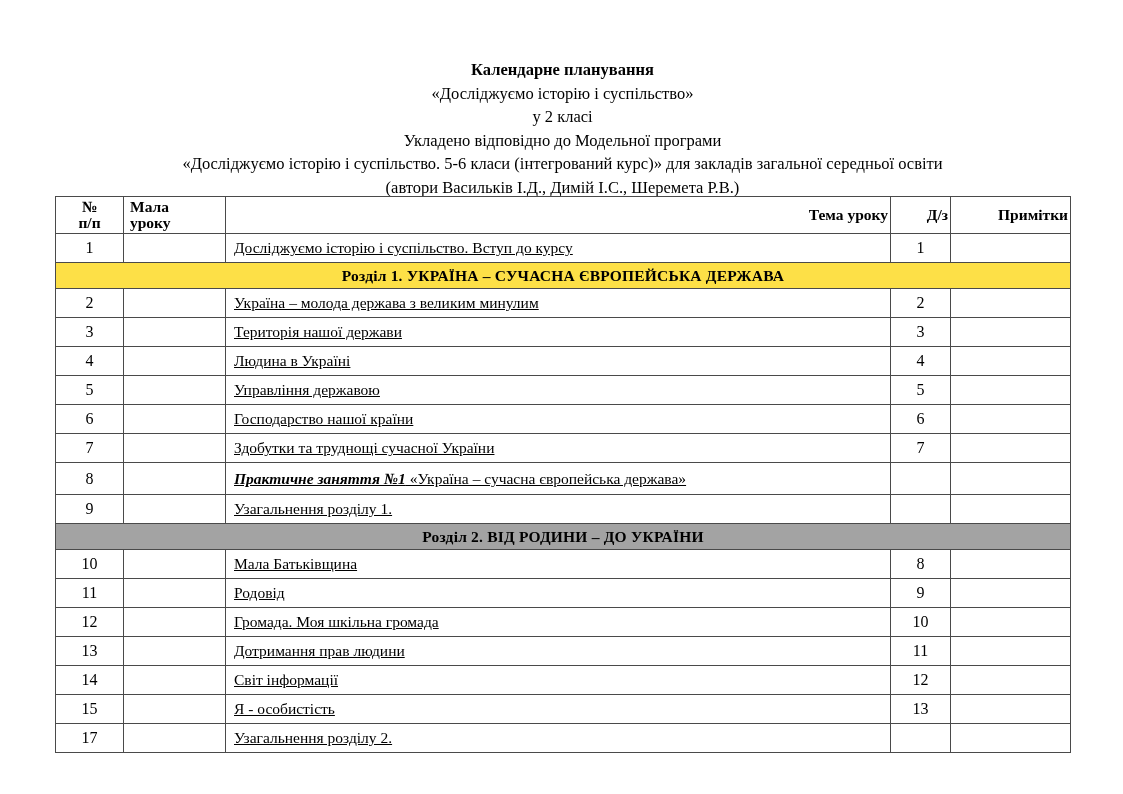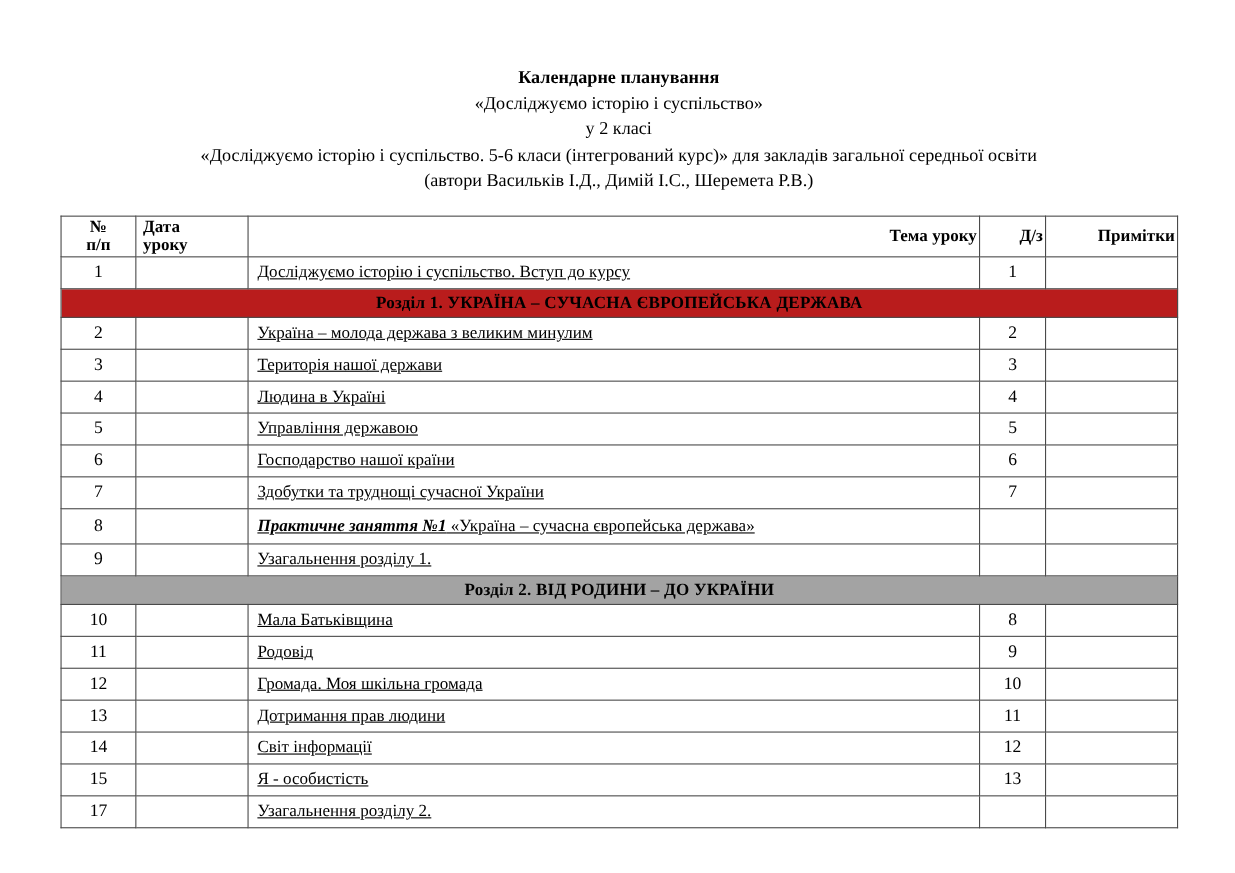--- a/index.html
+++ b/index.html
@@ -127,55 +127,56 @@
 </style>
 </head>
 <body>
 
 <div class="page">
 
   <div class="heading">
     <span class="line bold">Календарне планування</span>
     <span class="line">«Досліджуємо історію і суспільство»</span>
     <span class="line">у 2 класі</span>
+    <span class="line">Укладено відповідно до Модельної програми</span>
     <span class="line">«Досліджуємо історію і суспільство. 5-6 класи (інтегрований курс)» для закладів загальної середньої освіти</span>
     <span class="line">(автори Васильків І.Д., Димій І.С., Шеремета Р.В.)</span>
   </div>
 
   <table class="plan-table">
     <colgroup>
       <col class="c-num">
         <col class="c-date">
         <col class="c-theme">
         <col class="c-hw">
         <col class="c-notes">
     </colgroup>
     <tbody>
       <tr class="hdr">
         <td class="num-stack">
           <span>№</span>
           <span>п/п</span>
         </td>
         <td class="stack">
-          <span>Дата</span>
+          <span>Мала</span>
           <span>уроку</span>
         </td>
         <td>Тема уроку</td>
         <td>Д/з</td>
         <td>Примітки</td>
       </tr>
     <tr class="data-row">
           <td class="num">1</td>
           <td class="date"></td>
           <td class="theme">Досліджуємо історію і суспільство. Вступ до курсу</td>
           <td class="hw">1</td>
           <td class="notes"></td>
         </tr>
         <tr>
-          <td colspan="5" class="section blue" style="background: #b91c1c;">Розділ 1. УКРАЇНА – СУЧАСНА ЄВРОПЕЙСЬКА ДЕРЖАВА</td>
+          <td colspan="5" class="section blue" style="background: #fde047;">Розділ 1. УКРАЇНА – СУЧАСНА ЄВРОПЕЙСЬКА ДЕРЖАВА</td>
         </tr>
         <tr class="data-row">
           <td class="num">2</td>
           <td class="date"></td>
           <td class="theme">Україна – молода держава з великим минулим</td>
           <td class="hw">2</td>
           <td class="notes"></td>
         </tr>
         <tr class="data-row">
           <td class="num">3</td>

